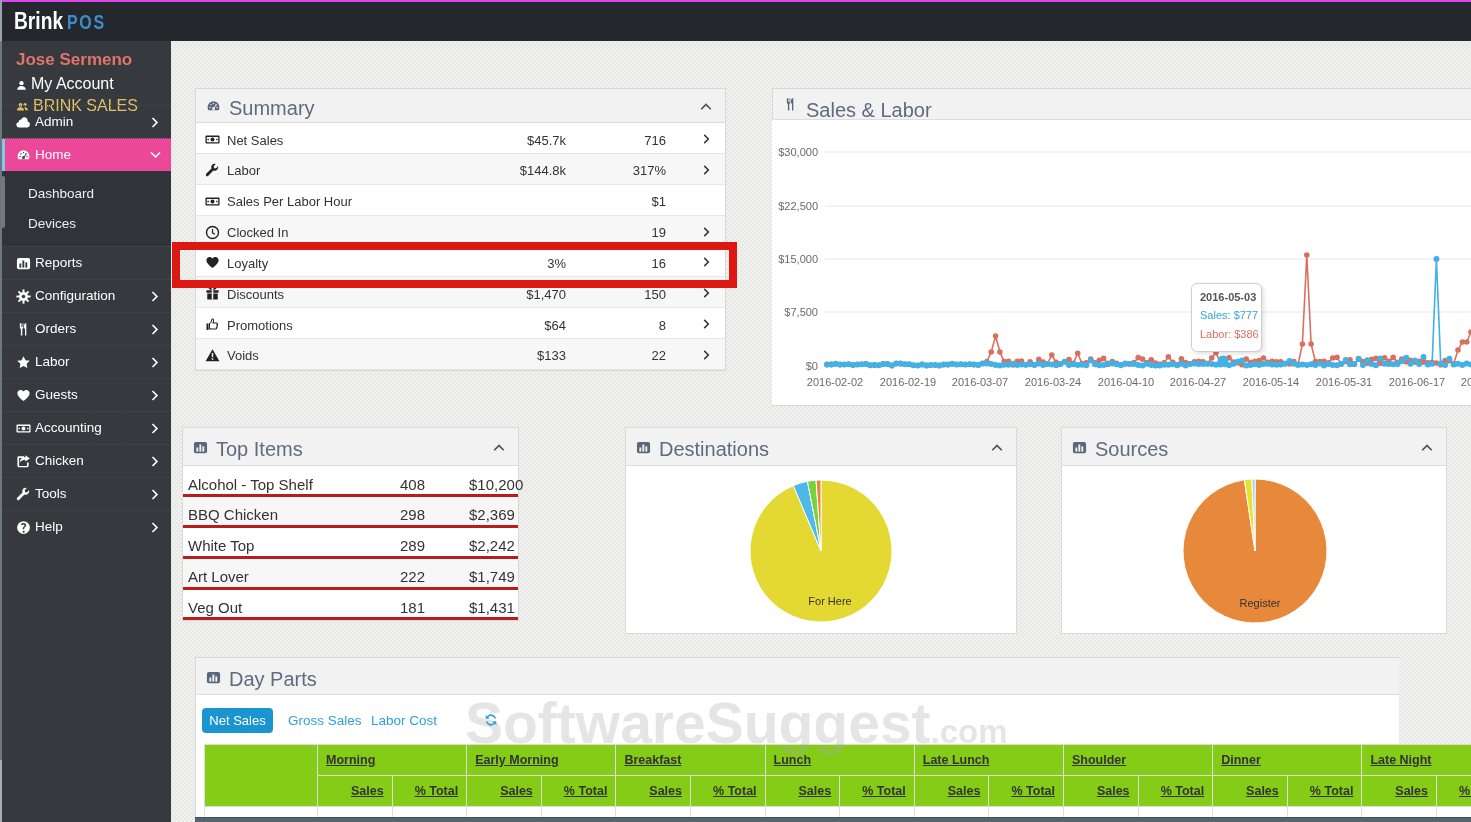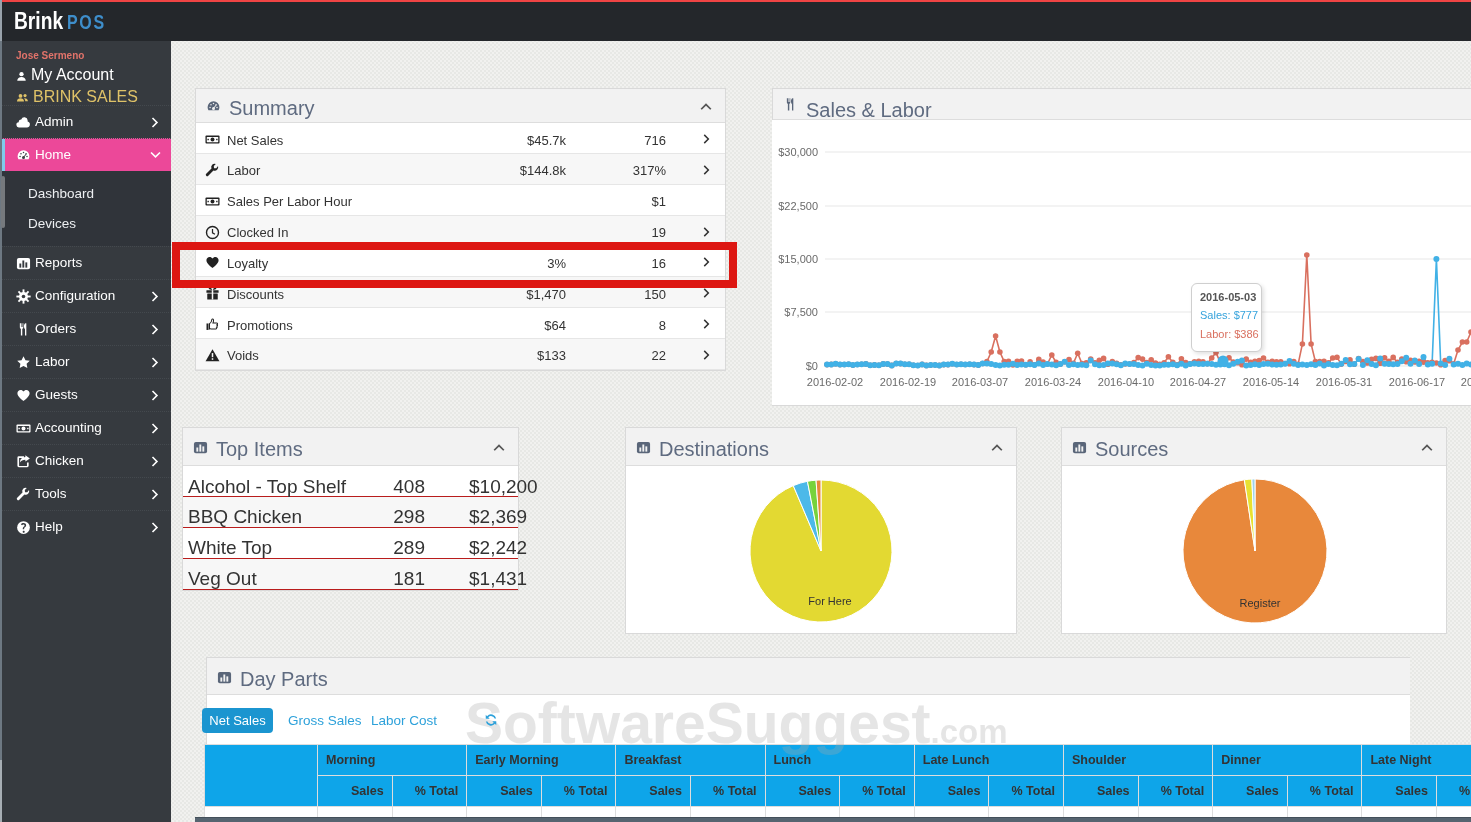--- a/index.html
+++ b/index.html
@@ -3,30 +3,30 @@
 <meta charset="utf-8">
 <style>
 * { margin:0; padding:0; box-sizing:border-box; }
 html,body { width:1471px; height:822px; overflow:hidden; font-family:"Liberation Sans",sans-serif; }
 body { position:relative; background:#eef0ed; }
 .abs { position:absolute; }
 #content-bg { left:171px; top:41px; width:1300px; height:781px;
   background-color:#f1f1ef;
   background-image: radial-gradient(#e7e8e5 0.8px, transparent 1px), radial-gradient(#e7e8e5 0.8px, transparent 1px);
   background-size:4px 4px; background-position:0 0, 2px 2px; }
-#topbar { left:0; top:0; width:1471px; height:41px; background:#24272b; border-top:2px solid #ef4444; }
+#topbar { left:0; top:0; width:1471px; height:41px; background:#24272b; border-top:2px solid #d946ef; }
 #logo { left:14px; top:5px; font-size:24px; color:#fff; font-weight:bold; transform:scaleX(0.8); transform-origin:left top; white-space:nowrap; }
 #logo .pos { color:#3e8ecb; font-size:20px; letter-spacing:2px; margin-left:5px; font-weight:bold; }
 #sidebar { left:0; top:41px; width:171px; height:781px; background:#363a3f; }
 #edge { left:0; top:41px; width:2px; height:781px; background:#6d7882; }
 #edge-top { left:0; top:0; width:2px; height:41px; background:#98a2ab; }
 #edge-bot { left:0; top:760px; width:2px; height:62px; background:#a7aeb4; }
 #side-thumb { left:1px; top:176px; width:4px; height:52px; background:#75797d; border-radius:2px; }
 #user { left:2px; top:41px; width:169px; height:64px; padding:9px 0 0 14px; }
-#user .uname { color:#e2736a; font-weight:bold; font-size:10px; margin-bottom:5px; }
+#user .uname { color:#e2736a; font-weight:bold; font-size:17px; margin-bottom:5px; }
 #user .uline { color:#fff; font-size:16px; margin-bottom:4px; }
 #user .uline svg { vertical-align:-2px; margin-right:4px; }
 #user .uline.gold { color:#dfc268; }
 .mi { position:absolute; left:2px; width:169px; height:33px; color:#fff; font-size:13.5px;
       border-top:1px dotted #44494e; }
 .mi .lbl { position:absolute; left:33px; top:8px; }
 .mi .ic { position:absolute; left:14px; top:9px; color:#fff; }
 .mi .chev { position:absolute; right:9px; top:10px; }
 #submenu { left:2px; top:171px; width:169px; height:75px; background:#30343a; }
 #submenu div { position:absolute; left:26px; color:#eceff1; font-size:13.5px; }
@@ -43,21 +43,21 @@
 .h39 .ptitle { top:10px; } .h39 .pic { top:12px; } .h39 .pchev { top:12px; }
 #p-day .phead { height:37px; }
 #p-day .ptitle { top:10px; } #p-day .pic { top:12px; }
 .srow { position:relative; height:30.85px; border-bottom:1px solid #e6e6e6; font-size:13px; color:#333; background:#fff; }
 .srow:nth-child(odd) { background:#f7f7f7; }
 .srow .ric { position:absolute; left:9px; top:9px; color:#222; }
 .srow .rlbl { position:absolute; left:31px; top:9.5px; }
 .srow .v1 { position:absolute; right:159px; top:9.5px; }
 .srow .v2 { position:absolute; right:59px; top:9.5px; }
 .srow .rchev { position:absolute; right:12px; top:10px; color:#333; }
-.trow { position:relative; height:30.9px; border-bottom:1px solid #b91c1c; font-size:19px; color:#333; background:#fff; }
+.trow { position:relative; height:30.9px; border-bottom:3px solid #b91c1c; font-size:15px; color:#333; background:#fff; }
 .trow:nth-child(odd) { background:#f7f7f7; }
 .trow .nm { position:absolute; left:5px; top:9.5px; }
 .trow .ct { position:absolute; left:196px; top:9.5px; width:46px; text-align:right; }
 .trow .am { position:absolute; left:286px; top:9.5px; }
 #redbox { left:172px; top:242px; width:565px; height:46px; border:8px solid #dd1712; z-index:50; }
 #tooltip { left:1191px; top:283px; width:71px; height:69px; background:#fff; border:1px solid #cfcfcf;
   border-radius:6px; box-shadow:2px 2px 4px rgba(0,0,0,.12); z-index:20; font-size:11px; padding:7px 0 0 8px; }
 #tooltip b { color:#555; font-size:11px; }
 #tooltip .ts { color:#36a3dc; margin-top:5px; }
 #tooltip .tl { color:#d9705f; margin-top:4px; }
@@ -66,21 +66,21 @@
   color:#fff; font-size:13px; text-align:center; line-height:25px; z-index:5; }
 .dp-link { position:absolute; top:713px; color:#2da1da; font-size:13.5px; z-index:5; }
 #dp-refresh { position:absolute; left:484px; top:713px; color:#2da1da; z-index:35; }
 #watermark { left:465px; top:690px; z-index:30; font-weight:bold; color:rgba(168,168,168,0.30);
   font-size:57px; letter-spacing:0; }
 #watermark span { font-size:33px; }
 table { border-collapse:collapse; table-layout:fixed; }
 #dptable { position:absolute; left:204px; top:744px; z-index:2; background:#fff; width:1307px; }
 #dptable th, #dptable td { border:1px solid #ddd; font-size:12.5px; color:#333; height:31px; padding:0 8px;
   white-space:nowrap; overflow:hidden; }
-#dptable th { background:#0ea5e9; text-align:left; }
+#dptable th { background:#84cc16; text-align:left;text-decoration:underline; }
 #dptable th.r, #dptable td.r { text-align:right; }
 #dptable td { background:#fff; }
 #scrollbar { left:195px; top:817px; width:1276px; height:5px; background:#566470; border-top:1px solid #44505a; z-index:60; }
 </style>
 </head>
 <body>
 <div class="abs" id="content-bg"></div>
 <div class="abs" id="topbar">
     <div class="abs" id="logo">Brink<span class="pos">POS</span></div>
   </div>
@@ -708,20 +708,25 @@
       <span class="nm">BBQ Chicken</span>
       <span class="ct">298</span>
       <span class="am">$2,369</span>
     </div>
 <div class="trow">
       <span class="nm">White Top</span>
       <span class="ct">289</span>
       <span class="am">$2,242</span>
     </div>
 <div class="trow">
+      <span class="nm">Art Lover</span>
+      <span class="ct">222</span>
+      <span class="am">$1,749</span>
+    </div>
+<div class="trow">
       <span class="nm">Veg Out</span>
       <span class="ct">181</span>
       <span class="am">$1,431</span>
     </div>
 </div>
 
 <div class="panel h39" id="p-dest" style="left:625px; top:427px; width:392px; height:207px;">
   <div class="phead">
       <span class="pic"><svg width="15" height="15" viewBox="0 0 16 16" fill="currentColor">
           <rect x="1" y="2" width="14" height="12" rx="2"></rect>
@@ -757,21 +762,21 @@
         </svg></span>
     </div>
 </div>
 <svg class="abs" style="left:1061px; top:464px;" width="386" height="170">
     <path d="M194,87 L194.00,15.00 A72,72 0 1 1 183.36,15.79 Z" fill="#e8883b" stroke="#fff" stroke-width="1"></path>
     <path d="M194,87 L183.36,15.79 A72,72 0 0 1 190.86,15.07 Z" fill="#e8e131" stroke="#fff" stroke-width="1"></path>
     <path d="M194,87 L190.86,15.07 A72,72 0 0 1 194.00,15.00 Z" fill="#9fd3ea" stroke="#fff" stroke-width="1"></path>
     <text x="199" y="143" font-size="11" fill="#333" text-anchor="middle" font-family="Liberation Sans">Register</text>
   </svg>
 
-<div class="panel" id="p-day" style="left:206px; top:657px; width:1204px; height:165px; border-right:none; border-bottom:none;">
+<div class="panel" id="p-day" style="left:195px; top:657px; width:1204px; height:165px; border-right:none; border-bottom:none;">
   <div class="phead">
       <span class="pic"><svg width="15" height="15" viewBox="0 0 16 16" fill="currentColor">
           <rect x="1" y="2" width="14" height="12" rx="2"></rect>
           <rect x="3.6" y="8" width="2" height="4.4" fill="#f2f2f2"></rect>
           <rect x="6.8" y="4.8" width="2" height="7.6" fill="#f2f2f2"></rect>
           <rect x="10" y="6.8" width="2" height="5.6" fill="#f2f2f2"></rect>
         </svg></span>
       <span class="ptitle">Day Parts</span>
     </div>
 </div>

